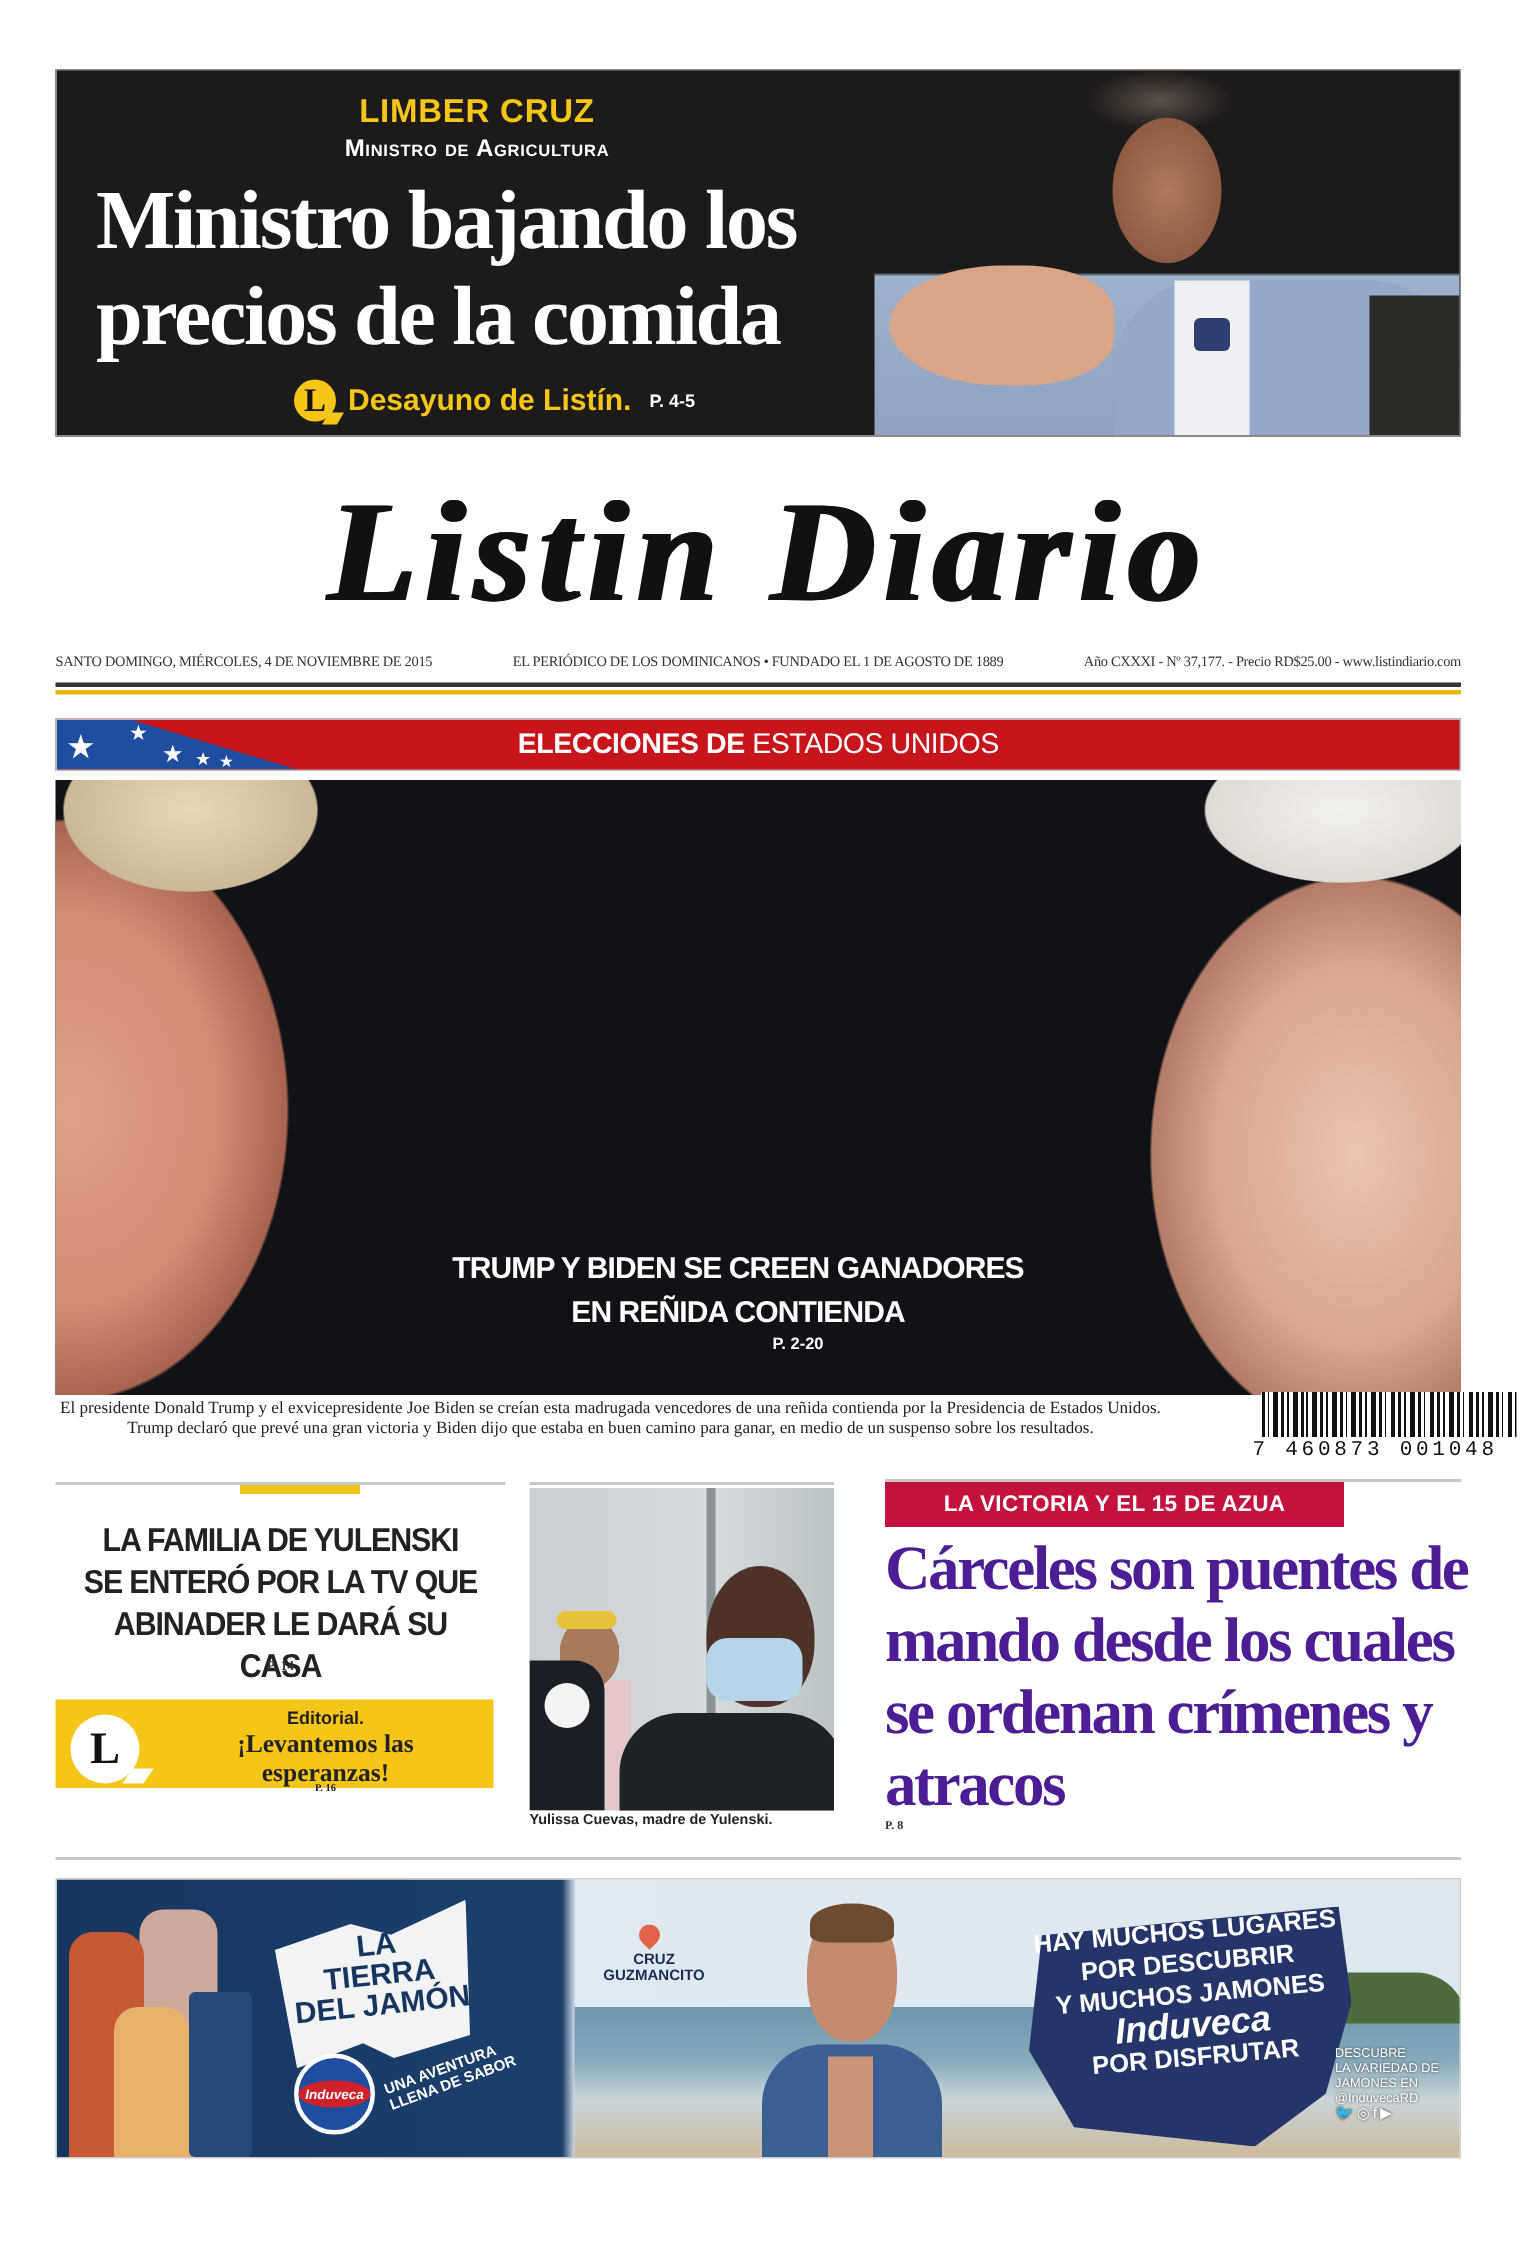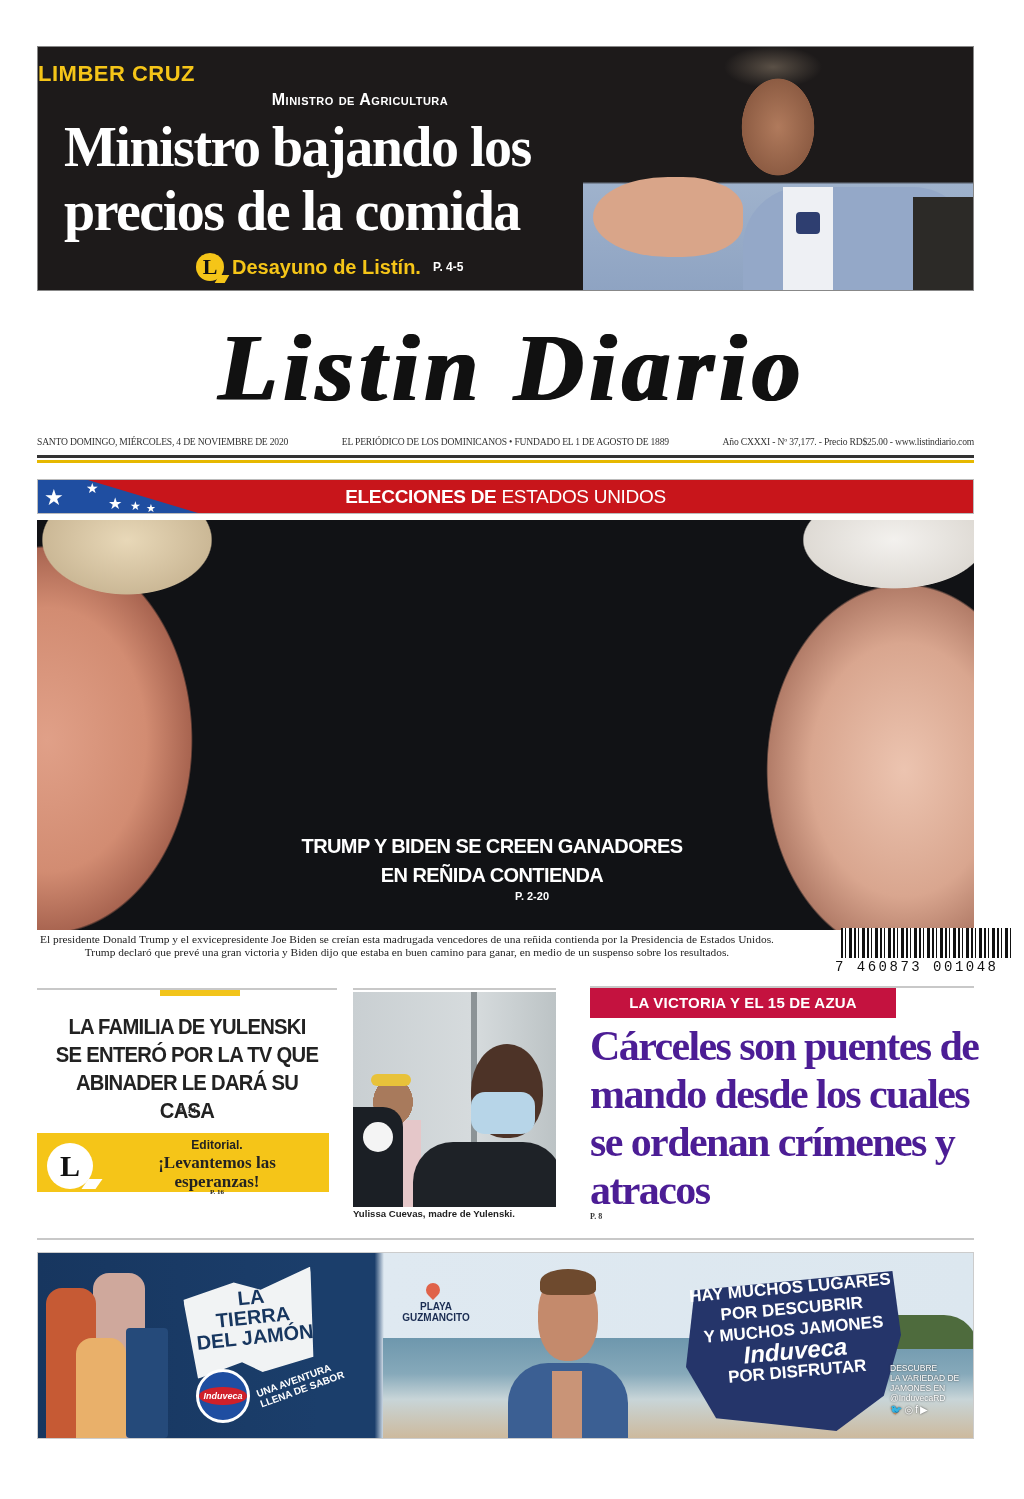--- a/index.html
+++ b/index.html
@@ -5,26 +5,26 @@
     * { box-sizing: border-box; margin: 0; padding: 0; }
     html, body { width: 1024px; height: 1499px; background: #ffffff; overflow: hidden; }
     body { position: relative; font-family: "Liberation Sans", sans-serif; color: #111; }
 
     
     .top-promo {
       position: absolute; left: 37px; top: 46px; width: 937px; height: 245px;
       background: #1d1a1a; border: 1px solid #888; overflow: hidden;
     }
     .top-promo .kicker {
-      position: absolute; left: 0; width: 560px; top: 14px; text-align: left;
+      position: absolute; left: 0; width: 560px; top: 14px; text-align: center;
       color: #f5c518; font-weight: bold; font-size: 22px; letter-spacing: 0.5px;
     }
     .top-promo .role {
       position: absolute; left: 0; width: 560px; top: 44px; text-align: center;
-      color: #fff; font-weight: bold; font-size: 16px; font-variant: small-caps; letter-spacing: 0.5px; margin-left: 42px;
+      color: #fff; font-weight: bold; font-size: 16px; font-variant: small-caps; letter-spacing: 0.5px;
     }
     .top-promo .headline {
       position: absolute; left: 26px; top: 68px; width: 580px;
       color: #fff; font-family: "Liberation Serif", serif; font-weight: bold;
       font-size: 56px; line-height: 64px; letter-spacing: -1.5px;
     }
     .top-promo .section {
       position: absolute; left: 158px; top: 206px; display: flex; align-items: center; gap: 8px;
       color: #f5c518; font-weight: bold; font-size: 20px;
     }
@@ -312,21 +312,21 @@
     <div class="suit"></div>
     <div class="shirt"></div>
     <div class="tie"></div>
     <div class="chair"></div>
     <div class="hand"></div>
   </div>
 </div>
 
 <div class="masthead">Listin Diario</div>
 <div class="dateline">
-  <span>SANTO DOMINGO, MIÉRCOLES, 4 DE NOVIEMBRE DE 2020</span>
+  <span>SANTO DOMINGO, MIÉRCOLES, 4 DE NOVIEMBRE DE 2015</span>
   <span>EL PERIÓDICO DE LOS DOMINICANOS • FUNDADO EL 1 DE AGOSTO DE 1889</span>
   <span>Año CXXXI - Nº 37,177. - Precio RD$25.00 - www.listindiario.com</span>
 </div>
 <div class="rule-black"></div>
 <div class="rule-gold"></div>
 
 <div class="elections-bar">
   <div class="flag">
     <span style="left:6px;top:10px;font-size:22px;">★</span>
     <span style="left:48px;top:0px;font-size:14px;">★</span>
@@ -412,21 +412,21 @@
   </div>
   <div class="seal">
     <span>Induveca</span>
   </div>
   <div class="slogan">
     <div>UNA AVENTURA</div>
     <div>LLENA DE SABOR</div>
   </div>
   <div class="pin"></div>
   <div class="place">
-    <div>PLAYA</div>
+    <div>CRUZ</div>
     <div>GUZMANCITO</div>
   </div>
   <div class="man-body"></div>
   <div class="man-chest"></div>
   <div class="man-head"></div>
   <div class="man-hair"></div>
   <div class="brush"></div>
   <div class="brush-text">
     <div>HAY MUCHOS LUGARES</div>
     <div>POR DESCUBRIR</div>

